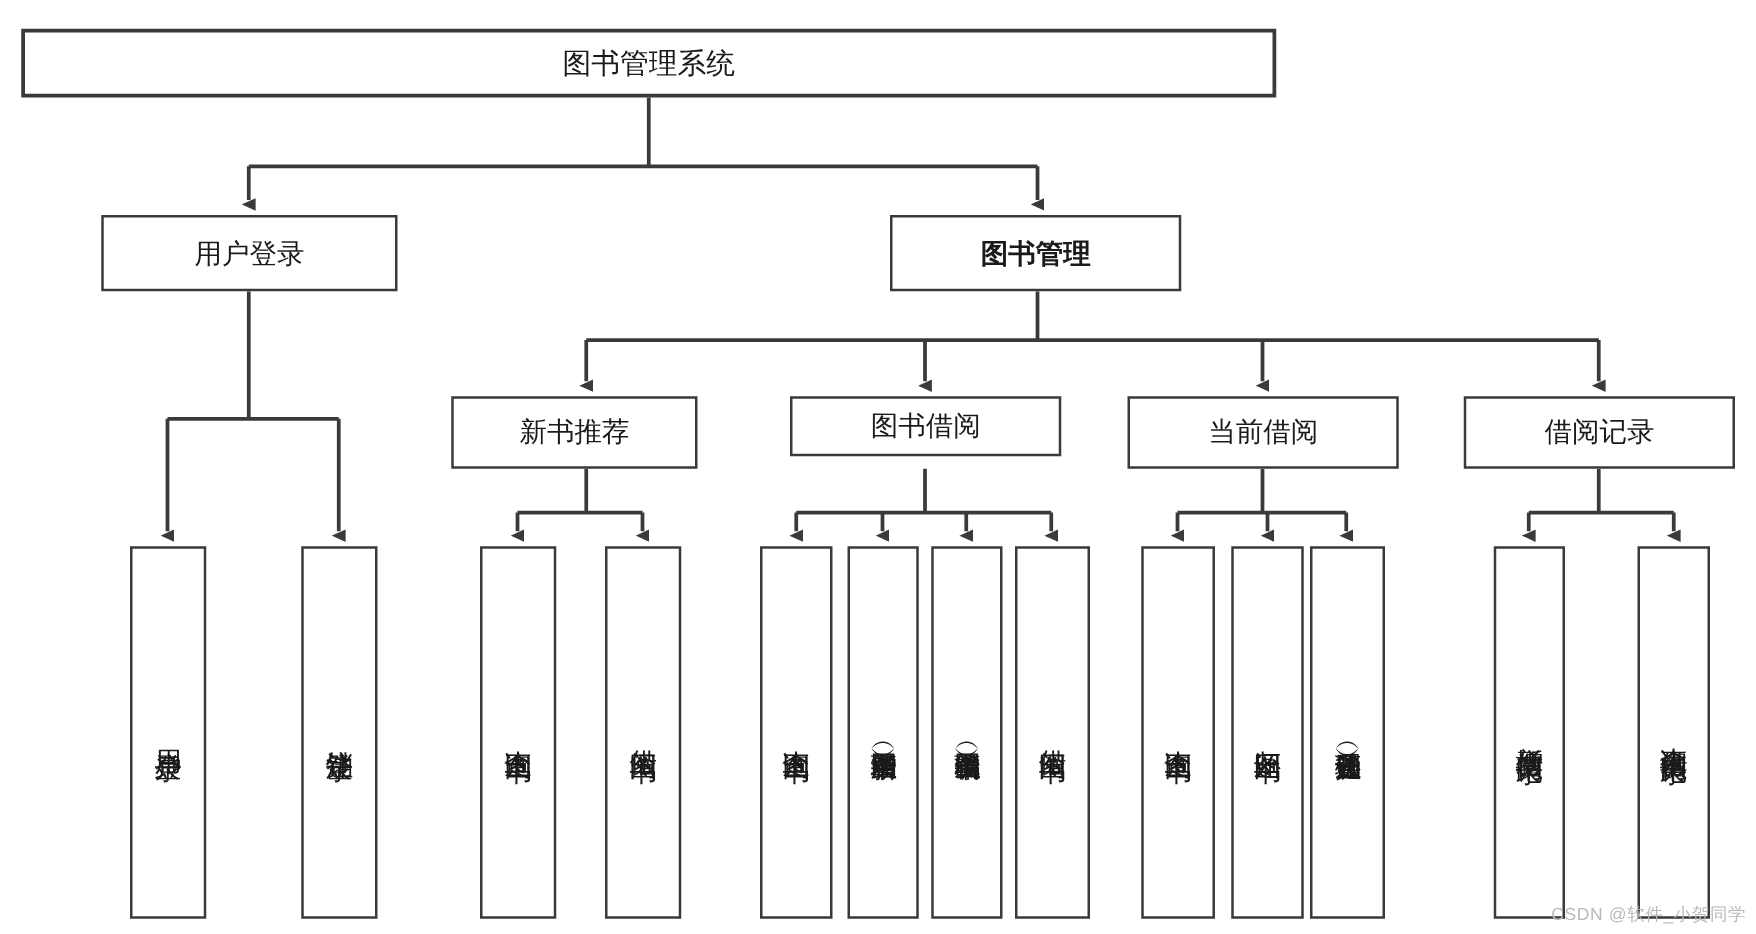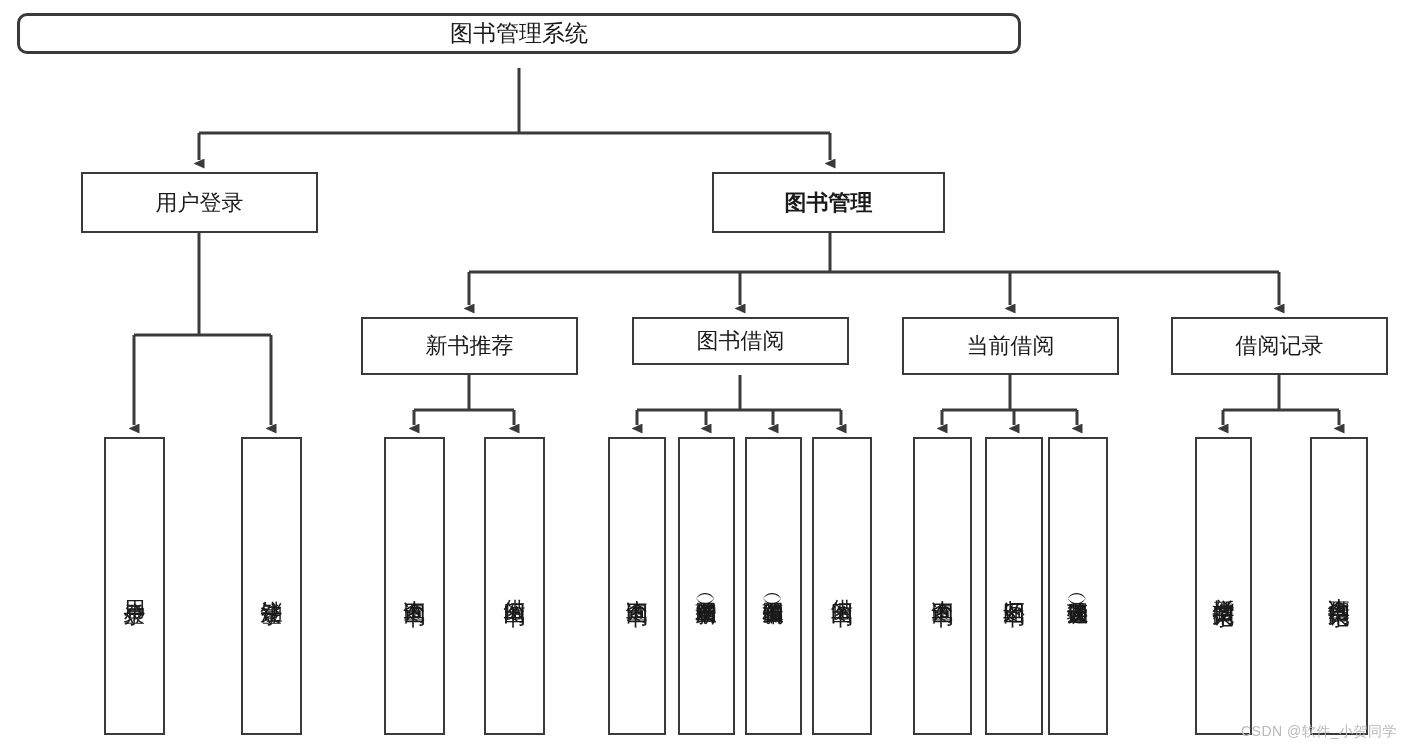--- a/index.html
+++ b/index.html
@@ -122,32 +122,32 @@
       <path d="M1014,410 L1014,425" marker-end="url(#arrow)"></path>
       <path d="M1077,410 L1077,425" marker-end="url(#arrow)"></path>
 
       <path d="M1279,375 L1279,410"></path>
       <path d="M1223,410 L1339,410"></path>
       <path d="M1223,410 L1223,425" marker-end="url(#arrow)"></path>
       <path d="M1339,410 L1339,425" marker-end="url(#arrow)"></path>
     </g>
   </svg>
 
-  <div class="node horiz" id="root-node" style="left:17px; top:13px; width:1004px; height:41px;border-radius:10px;">
+  <div class="node horiz" id="root-node" style="left:17px; top:23px; width:1004px; height:55px;">
     <span class="label">图书管理系统</span>
   </div>
 
   <div class="node horiz" style="left:81px; top:172px; width:237px; height:61px;">
     <span class="label">用户登录</span>
   </div>
   <div class="node horiz" style="left:712px; top:172px; width:233px; height:61px;font-weight:bold;">
     <span class="label">图书管理</span>
   </div>
 
-  <div class="node horiz" style="left:361px; top:317px; width:217px; height:58px;">
+  <div class="node horiz" style="left:361px; top:317px; width:197px; height:58px;">
     <span class="label">新书推荐</span>
   </div>
   <div class="node horiz" style="left:632px; top:317px; width:217px; height:48px;">
     <span class="label">图书借阅</span>
   </div>
   <div class="node horiz" style="left:902px; top:317px; width:217px; height:58px;">
     <span class="label">当前借阅</span>
   </div>
   <div class="node horiz" style="left:1171px; top:317px; width:217px; height:58px;">
     <span class="label">借阅记录</span>

